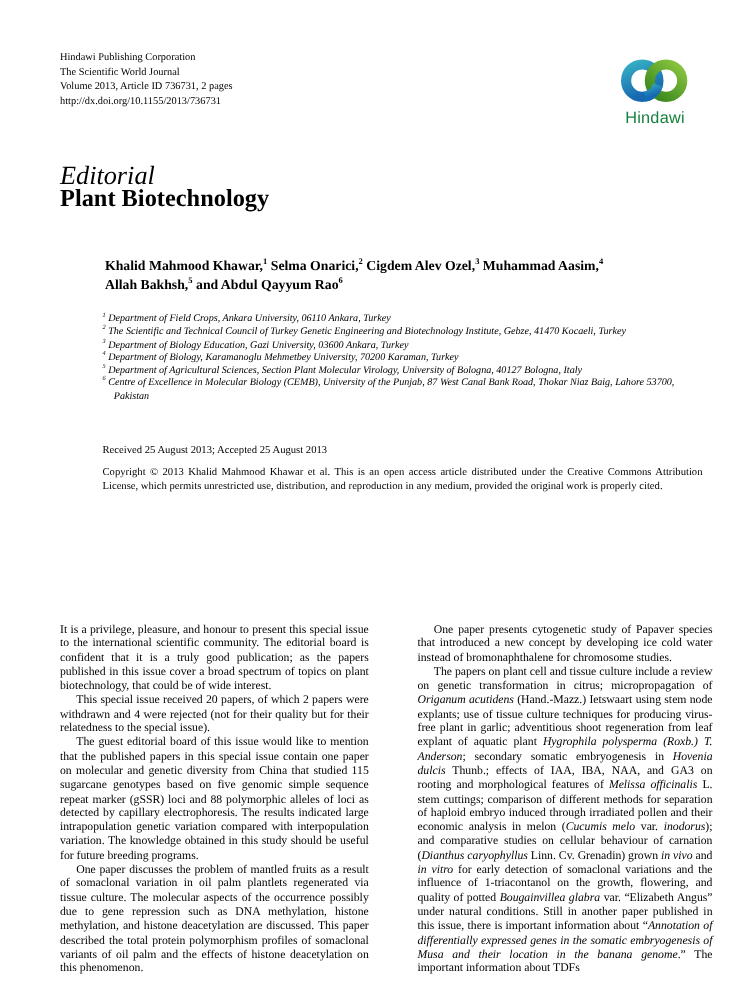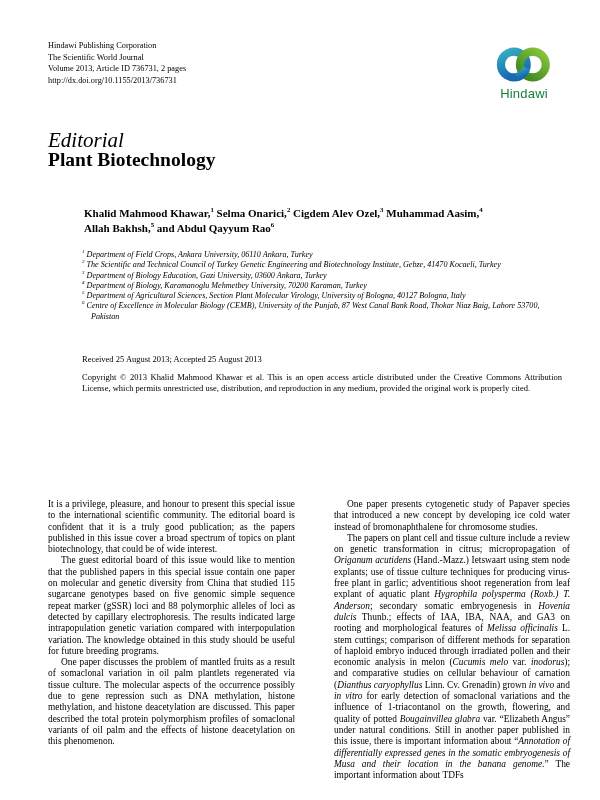--- a/index.html
+++ b/index.html
@@ -76,20 +76,21 @@
     <div class="aff"><sup>5</sup><span> Department of Agricultural Sciences, Section Plant Molecular Virology, University of Bologna, 40127 Bologna, Italy</span></div>
     <div class="aff"><sup>6</sup><span> Centre of Excellence in Molecular Biology (CEMB), University of the Punjab, 87 West Canal Bank Road, Thokar Niaz Baig, Lahore 53700, Pakistan</span></div>
   </div>
 
   <div class="dates">Received 25 August 2013; Accepted 25 August 2013</div>
   <div class="copyright">Copyright © 2013 Khalid Mahmood Khawar et al. This is an open access article distributed under the Creative Commons Attribution License, which permits unrestricted use, distribution, and reproduction in any medium, provided the original work is properly cited.</div>
 
   <div class="columns">
     <div class="col col-left">
         <p><span>It is a privilege, pleasure, and honour to present this special issue to the international scientific community. The editorial board is confident that it is a truly good publication; as the papers published in this issue cover a broad spectrum of topics on plant biotechnology, that could be of wide interest.</span></p>
+        <p class="indent"><span>This special issue received 20 papers, of which 2 papers were withdrawn and 4 were rejected (not for their quality but for their relatedness to the special issue).</span></p>
         <p class="indent"><span>The guest editorial board of this issue would like to mention that the published papers in this special issue contain one paper on molecular and genetic diversity from China that studied 115 sugarcane genotypes based on five genomic simple sequence repeat marker (gSSR) loci and 88 polymorphic alleles of loci as detected by capillary electrophoresis. The results indicated large intrapopulation genetic variation compared with interpopulation variation. The knowledge obtained in this study should be useful for future breeding programs.</span></p>
         <p class="indent"><span>One paper discusses the problem of mantled fruits as a result of somaclonal variation in oil palm plantlets regenerated via tissue culture. The molecular aspects of the occurrence possibly due to gene repression such as DNA methylation, histone methylation, and histone deacetylation are discussed. This paper described the total protein polymorphism profiles of somaclonal variants of oil palm and the effects of histone deacetylation on this phenomenon.</span></p>
       </div>
     <div class="col col-right">
         <p class="indent"><span>One paper presents cytogenetic study of Papaver species that introduced a new concept by developing ice cold water instead of bromonaphthalene for chromosome studies.</span></p>
         <p class="indent"><span>The papers on plant cell and tissue culture include a review on genetic transformation in citrus; micropropagation of </span><em>Origanum acutidens</em><span> (Hand.-Mazz.) Ietswaart using stem node explants; use of tissue culture techniques for producing virus-free plant in garlic; adventitious shoot regeneration from leaf explant of aquatic plant </span><em>Hygrophila polysperma (Roxb.) T. Anderson</em><span>; secondary somatic embryogenesis in </span><em>Hovenia dulcis</em><span> Thunb.; effects of IAA, IBA, NAA, and GA3 on rooting and morphological features of </span><em>Melissa officinalis</em><span> L. stem cuttings; comparison of different methods for separation of haploid embryo induced through irradiated pollen and their economic analysis in melon (</span><em>Cucumis melo</em><span> var. </span><em>inodorus</em><span>); and comparative studies on cellular behaviour of carnation (</span><em>Dianthus caryophyllus</em><span> Linn. Cv. Grenadin) grown </span><em>in vivo</em><span> and </span><em>in vitro</em><span> for early detection of somaclonal variations and the influence of 1-triacontanol on the growth, flowering, and quality of potted </span><em>Bougainvillea glabra</em><span> var. “Elizabeth Angus” under natural conditions. Still in another paper published in this issue, there is important information about “</span><em>Annotation of differentially expressed genes in the somatic embryogenesis of Musa and their location in the banana genome</em><span>.” The important information about TDFs</span></p>
       </div>
   </div>
 
 </div>

